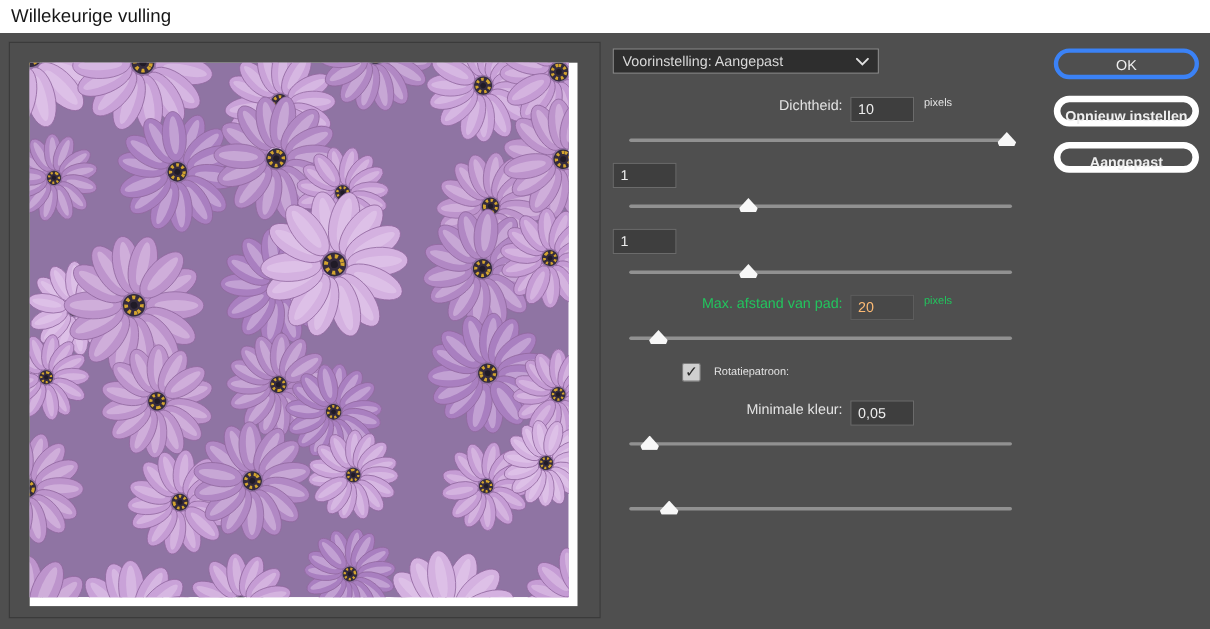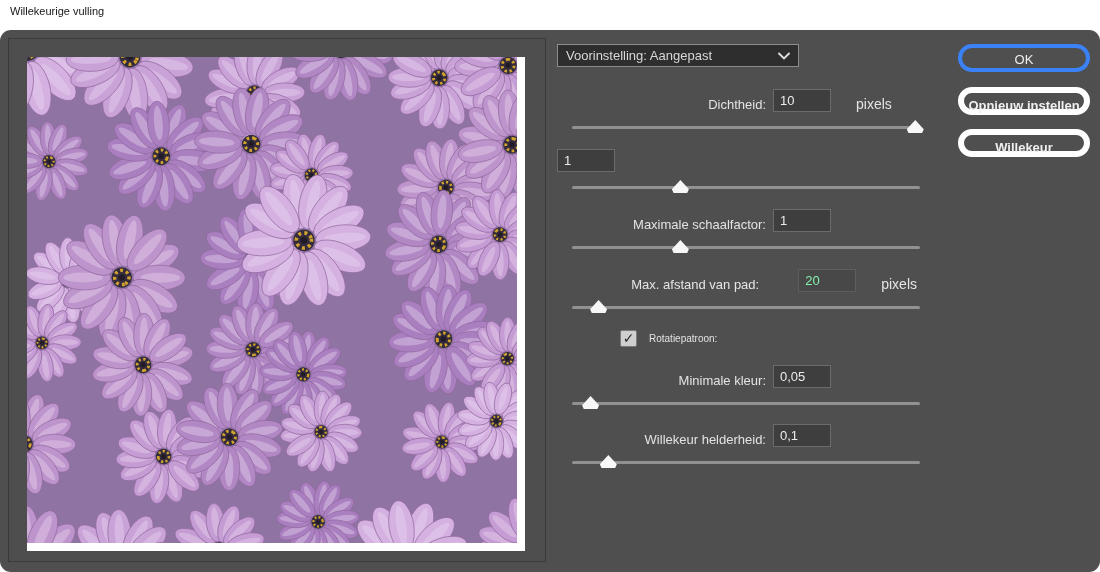--- a/index.html
+++ b/index.html
@@ -1,43 +1,43 @@
 <!DOCTYPE html>
 <html><head>
 <meta charset="utf-8">
 <style>
   * { margin:0; padding:0; box-sizing:border-box; }
   html,body { width:1100px; height:572px; overflow:hidden; background:#ffffff;
               font-family:"Liberation Sans","DejaVu Sans",sans-serif; }
   .titlebar { position:absolute; left:0; top:0; width:1100px; height:30px; background:#ffffff; }
-  .titlebar .title { position:absolute; left:10px; top:5px; font-size:11px; color:#161616; }
-  .dialog { position:absolute; left:0; top:30px; width:1100px; height:542px; background:#4f4f4f;border-radius:11px; }
+  .titlebar .title { position:absolute; left:10px; top:5px; font-size:17px; color:#161616; }
+  .dialog { position:absolute; left:0; top:30px; width:1100px; height:542px; background:#4f4f4f; }
 
   
   .panel { position:absolute; left:8px; top:8px; width:538px; height:524px;
            border:1px solid #3a3a3a; background:#4e4e4e; }
   .imgwrap { position:absolute; left:18px; top:18px; width:498px; height:494px; background:#ffffff; }
   .imgwrap svg { position:absolute; left:0; top:0; display:block; }
 
   
   .dropdown { position:absolute; left:557px; top:14px; width:242px; height:23px;
               background:#2e2e2e; border:1px solid #8c8c8c; color:#d8d8d8; font-size:13px;
               display:flex; align-items:center; padding:0 8px; cursor:default; }
   .dropdown .dd-label { flex:1; white-space:nowrap; overflow:hidden; }
   .dropdown svg { flex:none; }
 
   
-  .row { position:absolute; left:557px; width:360px; height:24px; display:flex; align-items:flex-end; }
+  .row { position:absolute; left:557px; width:360px; height:24px; display:flex; align-items:flex-start; }
   .row .lbl { width:216px; text-align:right; font-size:13px; color:#e3e3e3; padding-right:7px; white-space:nowrap; }
   .row input { width:58px; height:23px; background:#3e3e3e; border:1px solid #6b6b6b;
                color:#ececec; font-size:13px; padding:0 6px; outline:none;
                font-family:"Liberation Sans","DejaVu Sans",sans-serif; }
-  .row .unit { font-size:14px; color:#e3e3e3; margin-left:25px; }
-  .row.disabled .lbl, .row.disabled .unit { color:#e5e5e5; }
-  .row.disabled input { background:#484848; border-color:#5d5d5d; color:#86efac;margin-left:32px; }
+  .row .unit { font-size:10px; color:#e3e3e3; margin-left:9px; }
+  .row.disabled .lbl, .row.disabled .unit { color:#22c55e; }
+  .row.disabled input { background:#484848; border-color:#5d5d5d; color:#fdba74; }
 
   
   .slider { position:absolute; left:572px; width:348px; height:14px; }
   .slider .track { position:absolute; left:0; top:6px; width:100%; height:3px;
                    background:#919191; border-radius:2px; }
   .slider .thumb { position:absolute; top:0; width:17px; height:13px; margin-left:-8px;
                    background:#f7f7f7;
                    clip-path:polygon(50% 0%, 100% 72%, 90% 100%, 10% 100%, 0% 72%);
                    filter:drop-shadow(0 0 1px #333); }
 
@@ -1296,21 +1296,20 @@
 
   <div class="row" style="top:118px">
     <input value="1" style="">
   </div>
   <div class="slider" style="top:150px">
     <div class="track"></div>
     <div class="thumb" style="left: 31%;"></div>
   </div>
 
   <div class="row" style="top:178px">
-    <span class="lbl">Maximale schaalfactor:</span>
     <input value="1" style="">
   </div>
   <div class="slider" style="top:210px">
     <div class="track"></div>
     <div class="thumb" style="left: 31%;"></div>
   </div>
 
   <div class="row disabled" style="top:238px">
     <span class="lbl">Max. afstand van pad:</span>
     <input disabled="" value="20" style="">
@@ -1328,26 +1327,22 @@
 
   <div class="row" style="top:334px">
     <span class="lbl">Minimale kleur:</span>
     <input value="0,05" style="">
   </div>
   <div class="slider" style="top:366px">
     <div class="track"></div>
     <div class="thumb" style="left: 5.2%;"></div>
   </div>
 
-  <div class="row" style="top:393px">
-    <span class="lbl">Willekeur helderheid:</span>
-    <input value="0,1" style="">
-  </div>
   <div class="slider" style="top:425px">
     <div class="track"></div>
     <div class="thumb" style="left: 10.3%;"></div>
   </div>
 
   <div class="btn primary" style="top:14px">OK</div>
   <div class="btn secondary" style="top:57px">Opnieuw instellen</div>
-  <div class="btn secondary" style="top:99px">Willekeur</div>
+  <div class="btn secondary" style="top:99px">Aangepast</div>
 
 </div>
 
 </body></html>

